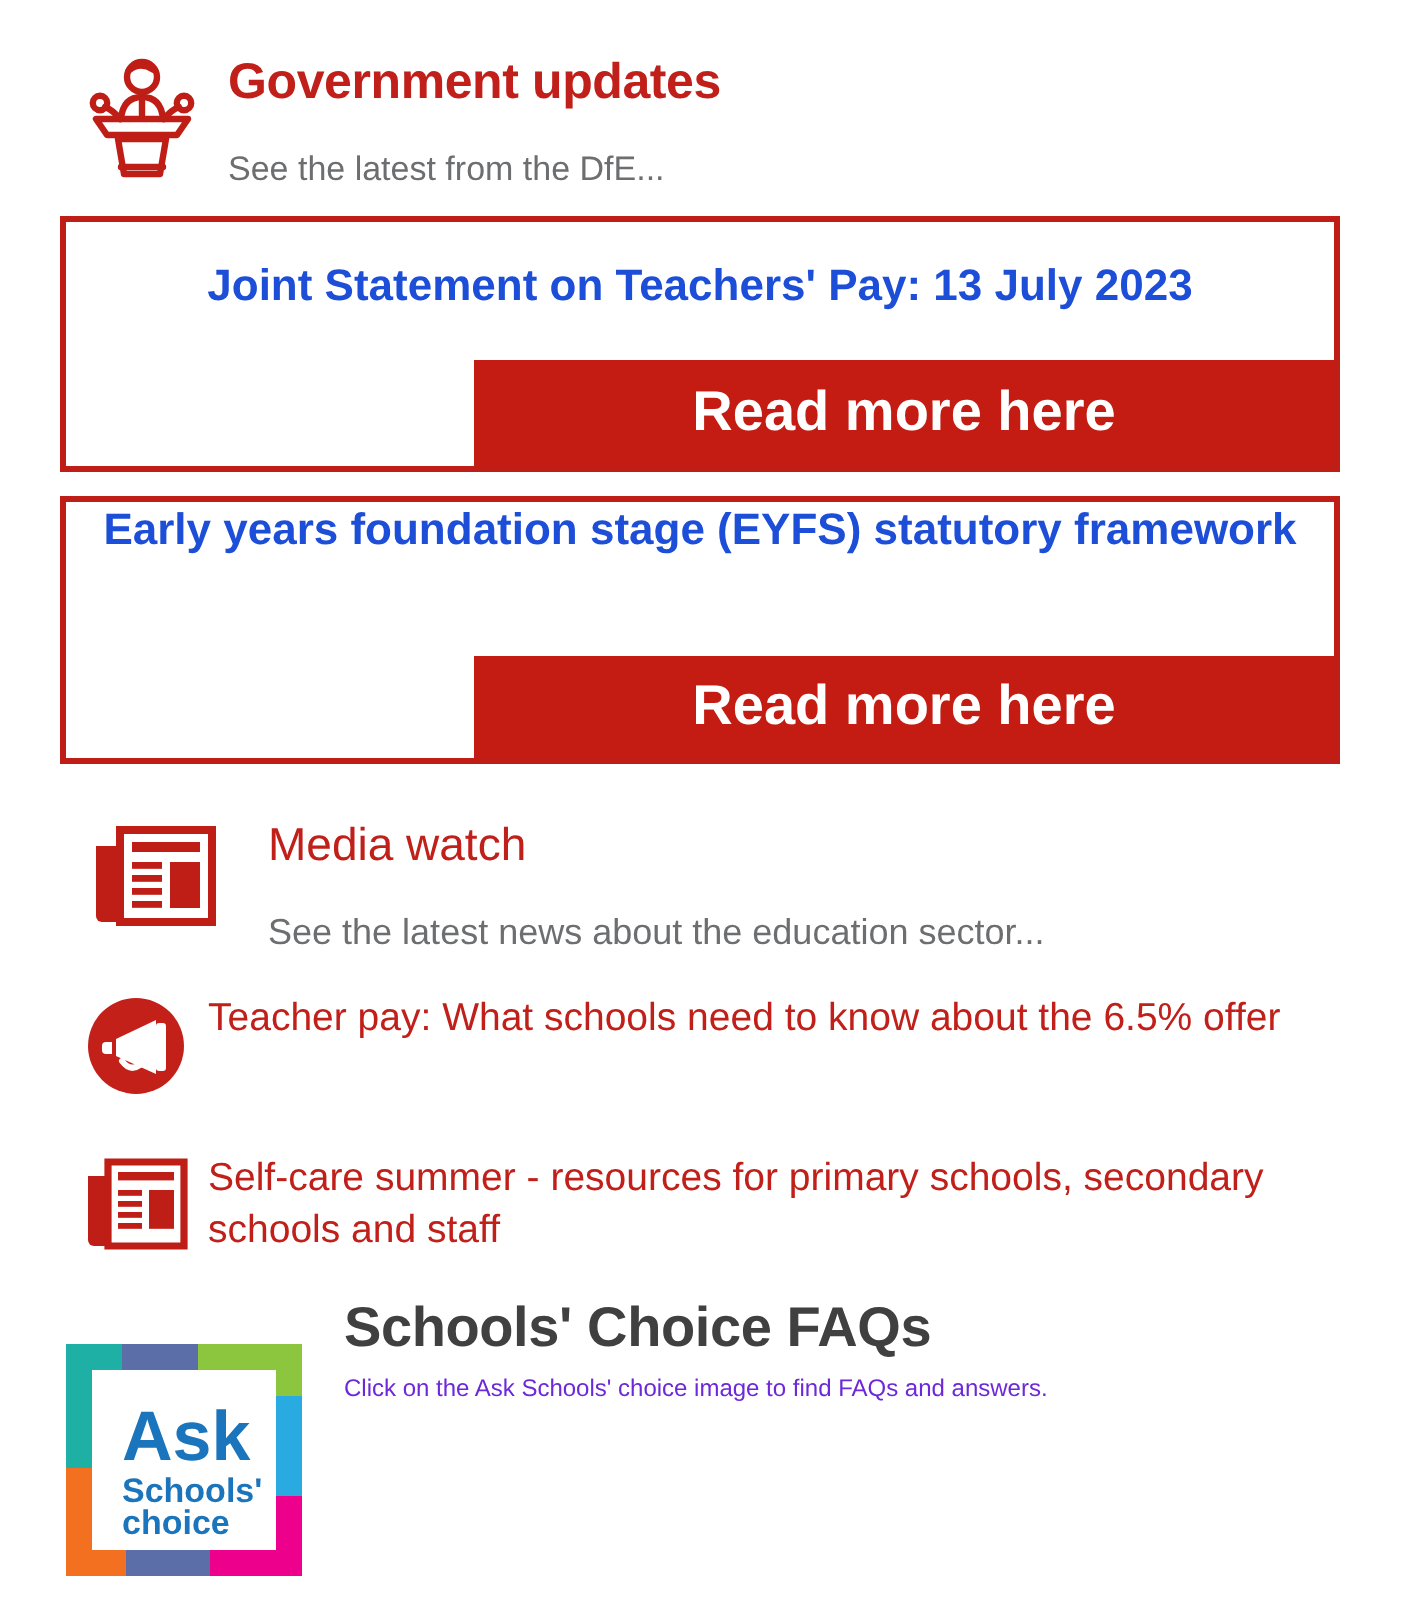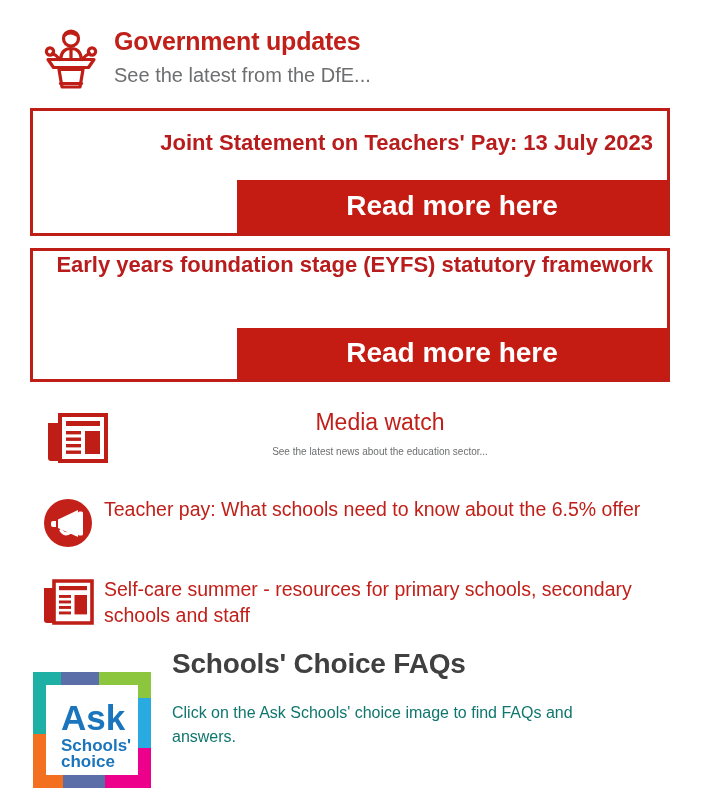--- a/index.html
+++ b/index.html
@@ -45,44 +45,44 @@
   .gov-title {
     color: #C1201A;
     font-size: 25px;
     font-weight: bold;
     line-height: 30px;
     letter-spacing: -0.2px;
     white-space: nowrap;
   }
   .gov-sub {
     color: #6d6e70;
-    font-size: 20px;
+    font-size: 17px;
     line-height: 22px;
-    margin-top: 8px;
+    margin-top: 18px;
     white-space: nowrap;
   }
 
   
   .promo-box {
     position: absolute;
     left: 30px;
     width: 640px;
     border: 3px solid #BE1E16;
     background: #ffffff;
     box-sizing: border-box;
     overflow: hidden;
   }
   #promo-box-0 { top: 108px; height: 128px; }
   #promo-box-1 { top: 248px; height: 134px; }
 
   .promo-title {
-    color: #b91c1c;
+    color: #1d4ed8;
     font-size: 22px;
     font-weight: bold;
-    text-align: right;
+    text-align: center;
     line-height: 28px;
     padding: 0 14px;
     box-sizing: border-box;
     width: 100%;
   }
   #promo-box-0 .promo-title { margin-top: 18px; }
   #promo-box-1 .promo-title { margin-top: 0; }
 
   .promo-btn-wrap {
     position: absolute;
@@ -118,36 +118,35 @@
   }
   .media-icon {
     position: absolute;
     left: 0;
     top: 5px;
     width: 62px;
     height: 50px;
   }
   .media-text {
     position: absolute;
-    left: 64px;
+    left: 88px;
     top: 0;
     width: 540px;
-    text-align: center;
   }
   .media-title {
     color: #C1201A;
     font-size: 23px;
     line-height: 28px;
     white-space: nowrap;
   }
   .media-sub {
     color: #6d6e70;
-    font-size: 10px;
+    font-size: 18px;
     line-height: 21px;
-    margin-top: 5px;
+    margin-top: 20px;
     white-space: nowrap;
   }
 
   
   .article {
     position: absolute;
     left: 42px;
     width: 630px;
   }
   #article-0 { top: 496px; }
@@ -184,24 +183,24 @@
   }
   .faq-title {
     color: #404040;
     font-size: 28px;
     font-weight: bold;
     line-height: 36px;
     letter-spacing: -0.2px;
     white-space: nowrap;
   }
   .faq-sub {
-    color: #0f766e;
-    font-size: 16px;
+    color: #6d28d9;
+    font-size: 12px;
     line-height: 24px;
-    margin-top: 19px;
+    margin-top: 0;
     width: 430px;
   }
 </style>
 </head>
 <body>
 
 <div class="page">
 
   <div class="gov-header">
     <div class="gov-icon">

